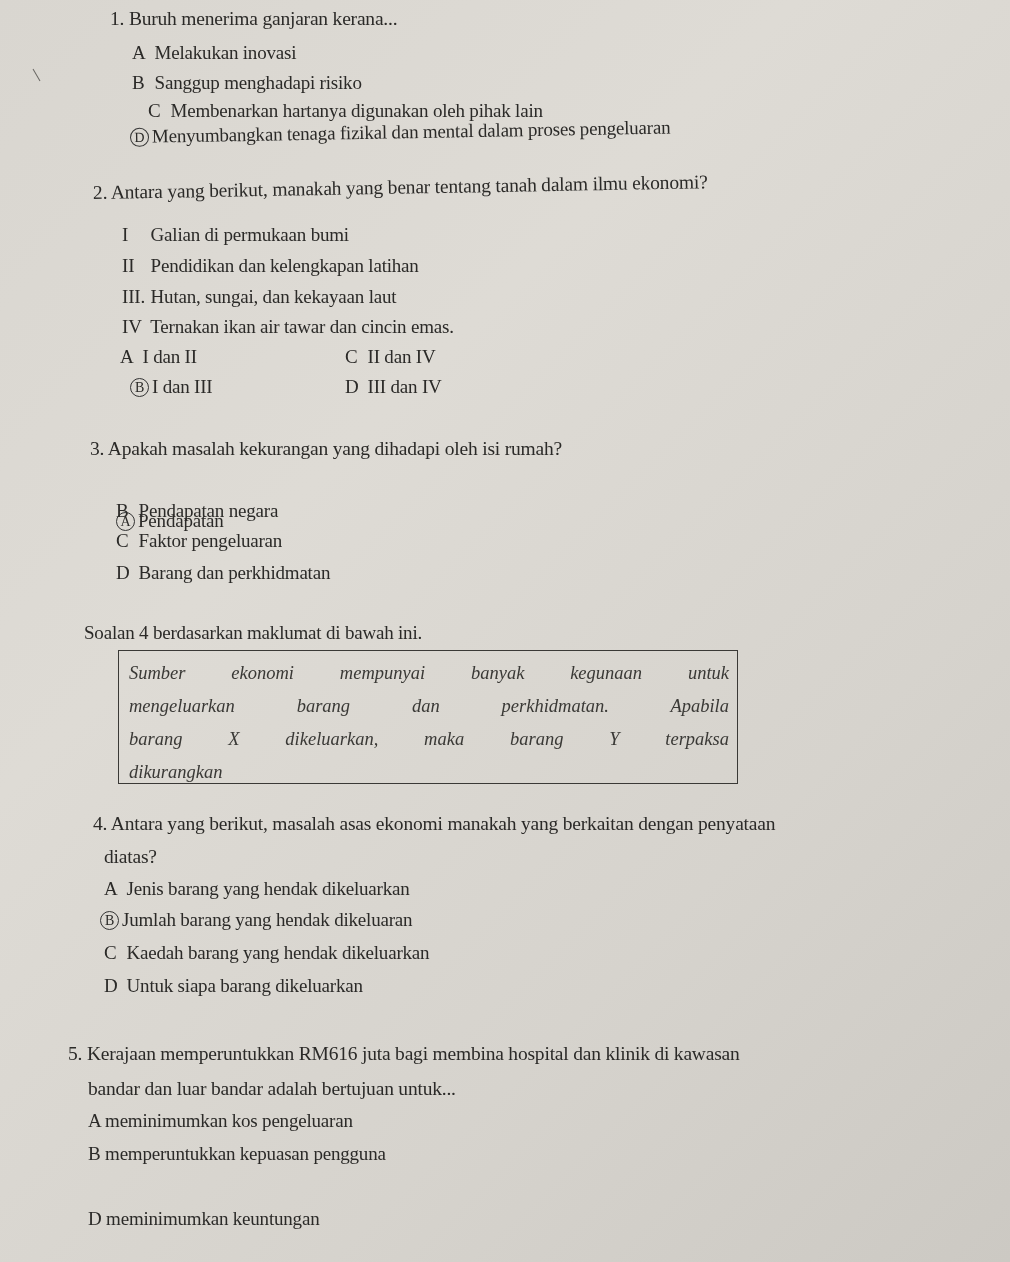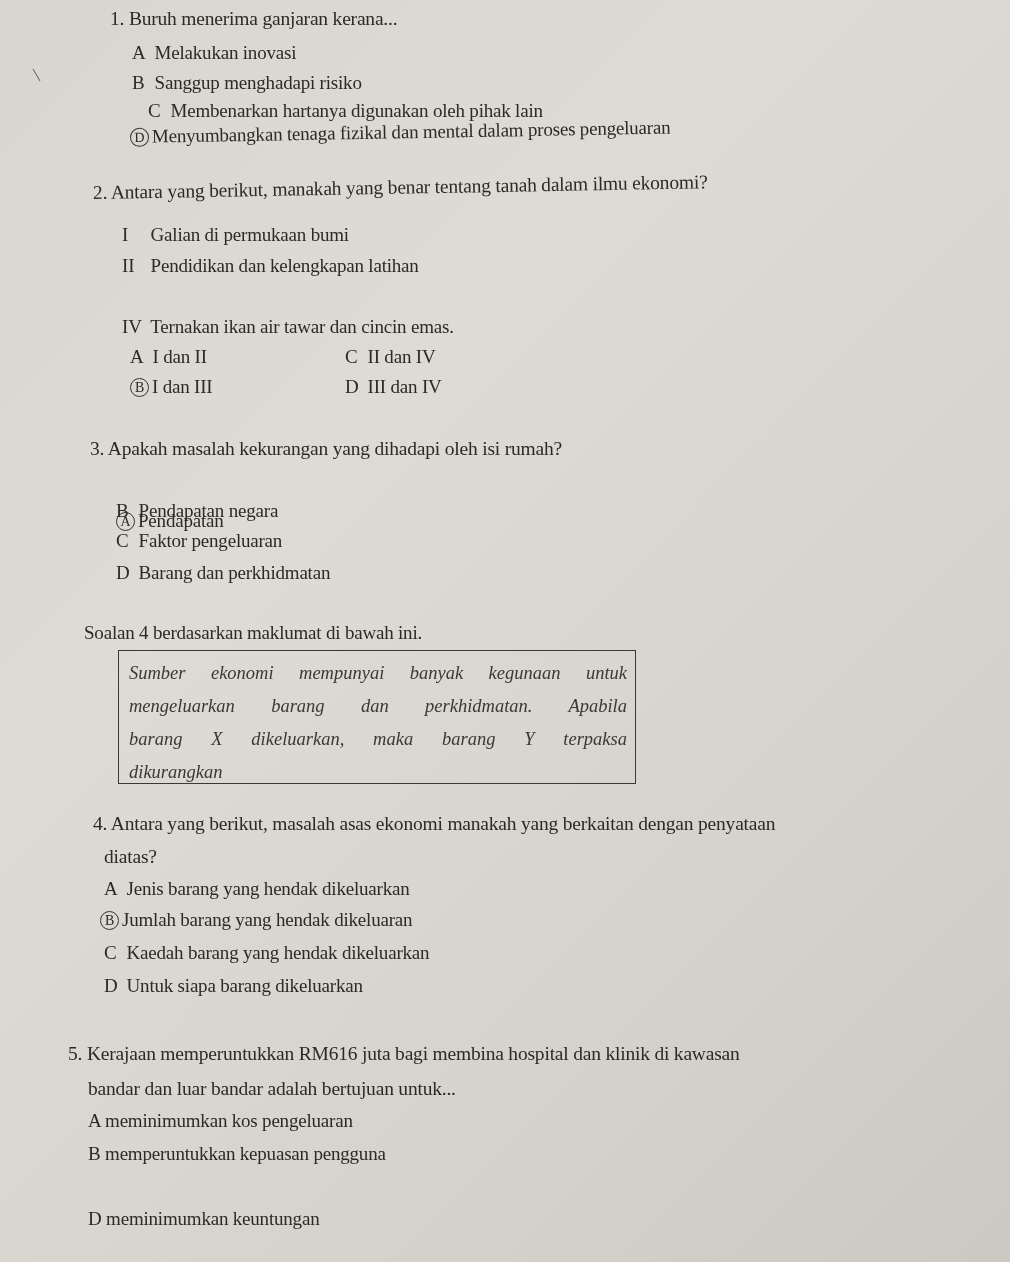--- a/index.html
+++ b/index.html
@@ -13,21 +13,21 @@
   .page { position: absolute; inset: 0; }
   .line { position: absolute; white-space: nowrap; font-size: 19px; letter-spacing: -0.2px; }
   .q { font-size: 19.5px; }
   .opt .letter { display: inline-block; min-width: 18px; }
   .circled {
     display: inline-block; width: 17px; height: 17px; line-height: 17px;
     border: 1.6px solid #333; border-radius: 50%; text-align: center;
     font-size: 14px; margin-right: 3px; vertical-align: 1px;
   }
   .info-box {
-    position: absolute; left: 118px; top: 650px; width: 518px; height: 134px;
+    position: absolute; left: 118px; top: 650px; width: 620px; height: 134px;
     border: 1.8px solid #3a3936; box-sizing: border-box;
     padding: 6px 8px 4px 10px;
     font-style: italic; font-size: 18.5px; line-height: 33px; color: #3a3936;
     text-align: justify;
   }
   .info-box span { display: block; text-align-last: justify; }
   .info-box span.last { text-align-last: left; }
   .mark { position: absolute; left: 36px; top: 68px; width: 1px; height: 14px; background: #6a6864; transform: rotate(-30deg); }
 </style>
 </head>
@@ -61,25 +61,29 @@
     <span>Antara yang berikut, manakah yang benar tentang tanah dalam ilmu ekonomi?</span>
   </div>
   <div class="line" style="left:122px;top:224px;">
     <span style="display:inline-block;min-width:24px">I</span>
     <span>Galian di permukaan bumi</span>
   </div>
   <div class="line" style="left:122px;top:255px;">
     <span style="display:inline-block;min-width:24px">II</span>
     <span>Pendidikan dan kelengkapan latihan</span>
   </div>
+  <div class="line" style="left:122px;top:286px;">
+    <span style="display:inline-block;min-width:24px">III.</span>
+    <span>Hutan, sungai, dan kekayaan laut</span>
+  </div>
   <div class="line" style="left:122px;top:316px;">
     <span style="display:inline-block;min-width:24px">IV</span>
     <span>Ternakan ikan air tawar dan cincin emas.</span>
   </div>
-  <div class="line opt" style="left:130px;top:346px;">
+  <div class="line opt" style="left:120px;top:346px;">
     <span class="letter">A</span>
     <span>I dan II</span>
   </div>
   <div class="line opt" style="left:130px;top:376px;">
     <span class="circled">B</span><span>I dan III</span>
   </div>
   <div class="line opt" style="left:345px;top:346px;">
     <span class="letter">C</span>
     <span>II dan IV</span>
   </div>

